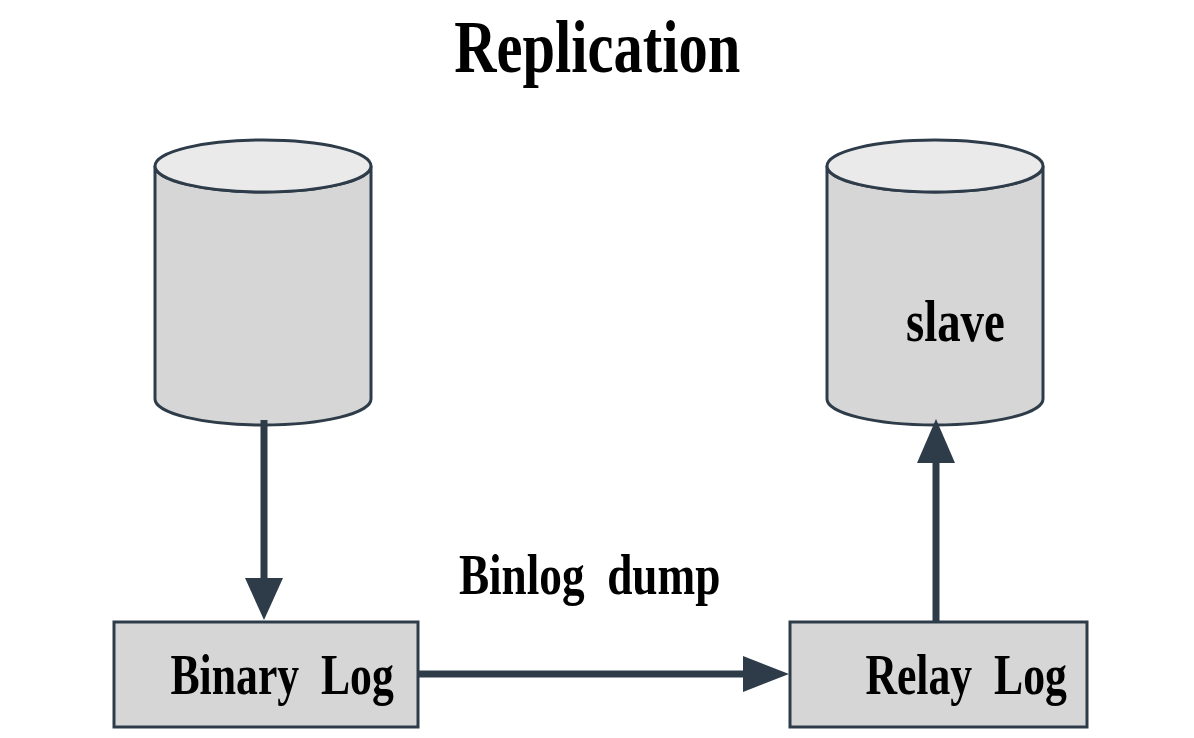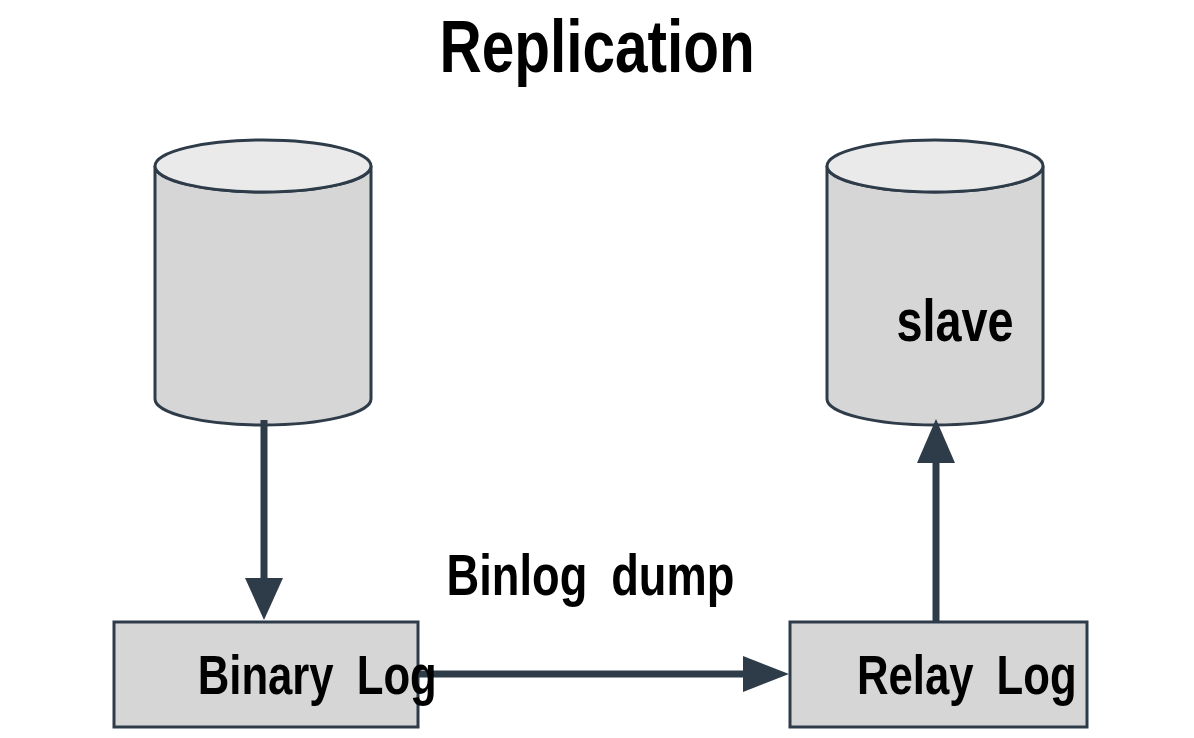--- a/index.html
+++ b/index.html
@@ -10,21 +10,21 @@
     --text:#000000;
   }
   *{margin:0;padding:0;box-sizing:border-box;}
   html,body{background:var(--background);}
   .stage{
     position:relative;
     width:1194px;
     height:738px;
     background:var(--background);
     overflow:hidden;
-    font-family:Liberation Sans, sans-serif;
+    font-family:Liberation Serif, serif;
   }
   .layer{position:absolute;left:0;top:0;width:1194px;height:738px;}
   
   .cyl-body{fill:var(--node-fill);stroke:var(--outline);stroke-width:3;}
   .cyl-top{fill:var(--cylinder-top-fill);stroke:var(--outline);stroke-width:3;}
   .box{fill:var(--node-fill);stroke:var(--outline);stroke-width:3;}
   .edge{stroke:var(--outline);stroke-width:7;fill:none;}
   .head{fill:var(--outline);stroke:none;}
   
   .ctext{
@@ -40,21 +40,21 @@
   .ctext > span{
     display:inline-block;
     transform:scaleX(0.78);
     transform-origin:50% 50%;
     word-spacing:0.25em;
   }
   .title-label{left:0;top:0;width:1194px;height:92px;font-size:75px;}
   .master-label{left:155px;top:259px;width:216px;height:64px;font-size:60px;}
   .slave-label{left:827px;top:259px;width:256px;height:64px;font-size:60px;margin-top:30px;}
   .edge-label{left:340px;top:543px;width:500px;height:64px;font-size:58px;}
-  .binary-log-label{left:114px;top:622px;width:336px;height:105px;font-size:56px;margin-left:35px;}
+  .binary-log-label{left:114px;top:622px;width:336px;height:105px;font-size:56px;}
   .relay-log-label{left:818px;top:622px;width:297px;height:105px;font-size:56px;}
 </style>
 </head>
 <body>
 
 <div class="stage">
 
   <svg class="layer" viewBox="0 0 1194 738" xmlns="http://www.w3.org/2000/svg">
 
     <path class="cyl-body" d="M155,166 V399 A108,26 0 0 0 371,399 V166 A108,26 0 0 1 155,166 Z"></path>

